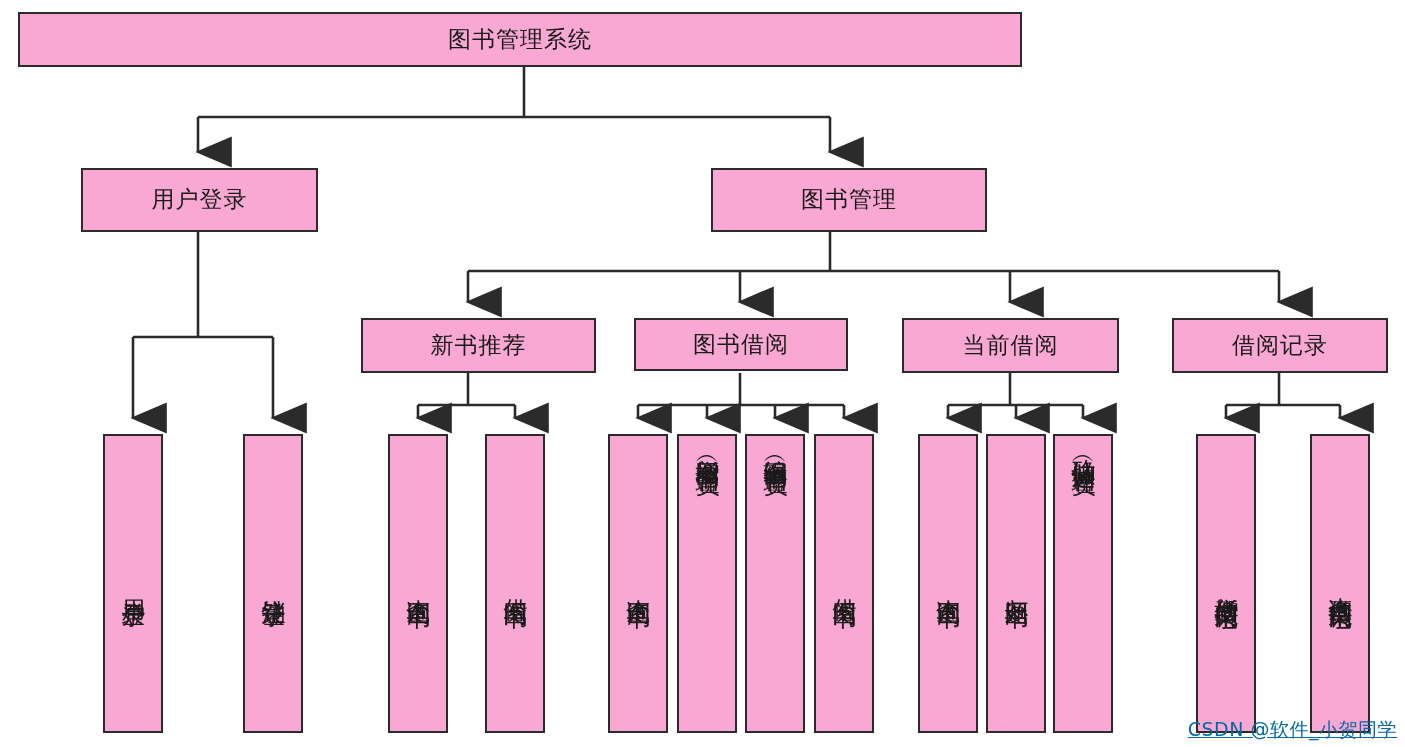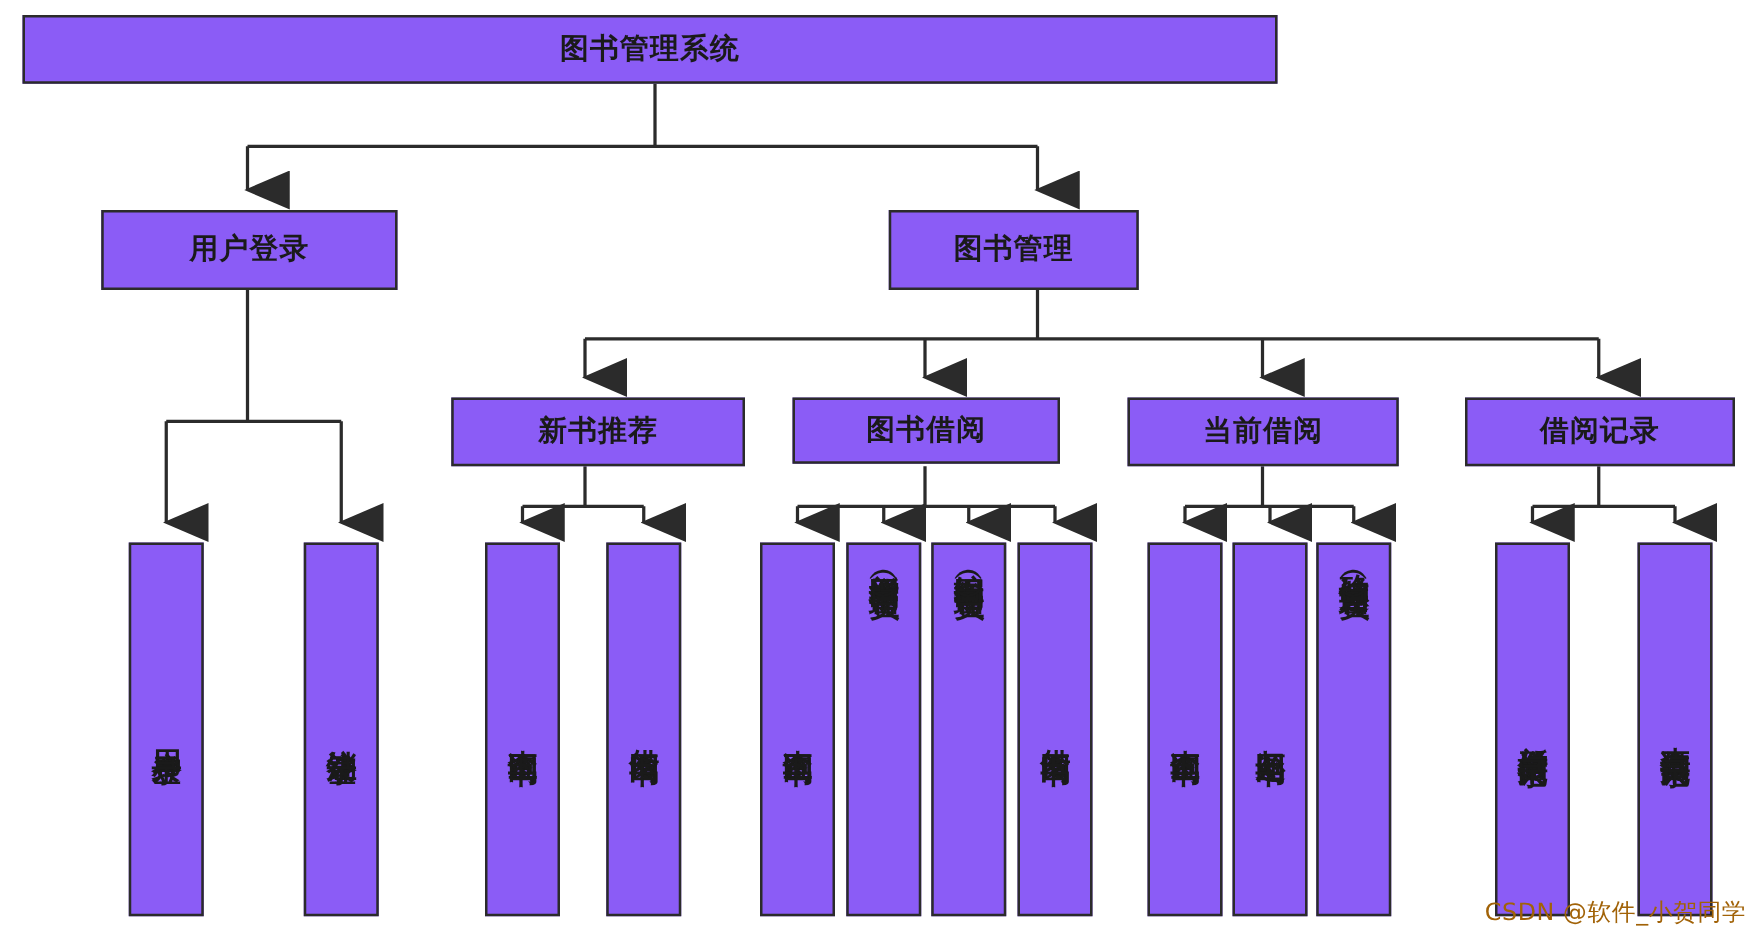--- a/index.html
+++ b/index.html
@@ -14,26 +14,25 @@
     position: relative;
     width: 1405px;
     height: 747px;
     background: #ffffff;
     overflow: hidden;
   }
   .node {
     position: absolute;
     box-sizing: border-box;
     border: 2px solid #2b2b2b;
-    background: #8b5cf6;
+    background: #f9a8d4;
     display: flex;
     align-items: center;
     justify-content: center;
     color: #1a1a1a;
-    font-weight: bold;
   }
   .node.h {
     font-size: 23px;
     line-height: 1.1;
     letter-spacing: 1px;
     white-space: nowrap;
   }
   .node.v {
     align-items: center;
     justify-content: center;
@@ -57,23 +56,24 @@
     top: 0;
     width: 1405px;
     height: 747px;
     pointer-events: none;
   }
   .watermark {
     position: absolute;
     right: 8px;
     bottom: 4px;
     font-size: 19px;
-    color: #a16207;
+    color: #0369a1;
     letter-spacing: 0.5px;
     white-space: nowrap;
+    text-decoration: underline;
   }
 </style>
 </head>
 <body>
 
 <div id="canvas">
 
   <svg class="wires" viewBox="0 0 1405 747">
     <defs>
       <marker id="arrow" viewBox="0 0 12 14" refX="6" refY="13" markerWidth="12" markerHeight="14" orient="auto-start-reverse">
@@ -124,21 +124,21 @@
     </g>
   </svg>
 
   <div class="node h" style="left:18px; top:12px; width:1004px; height:55px;">
     <span>图书管理系统</span>
   </div>
 
   <div class="node h" style="left:81px; top:168px; width:237px; height:64px;">
     <span>用户登录</span>
   </div>
-  <div class="node h" style="left:711px; top:168px; width:200px; height:64px;">
+  <div class="node h" style="left:711px; top:168px; width:276px; height:64px;">
     <span>图书管理</span>
   </div>
 
   <div class="node h" style="left:361px; top:318px; width:235px; height:55px;">
     <span>新书推荐</span>
   </div>
   <div class="node h" style="left:634px; top:318px; width:214px; height:53px;">
     <span>图书借阅</span>
   </div>
   <div class="node h" style="left:902px; top:318px; width:217px; height:55px;">

